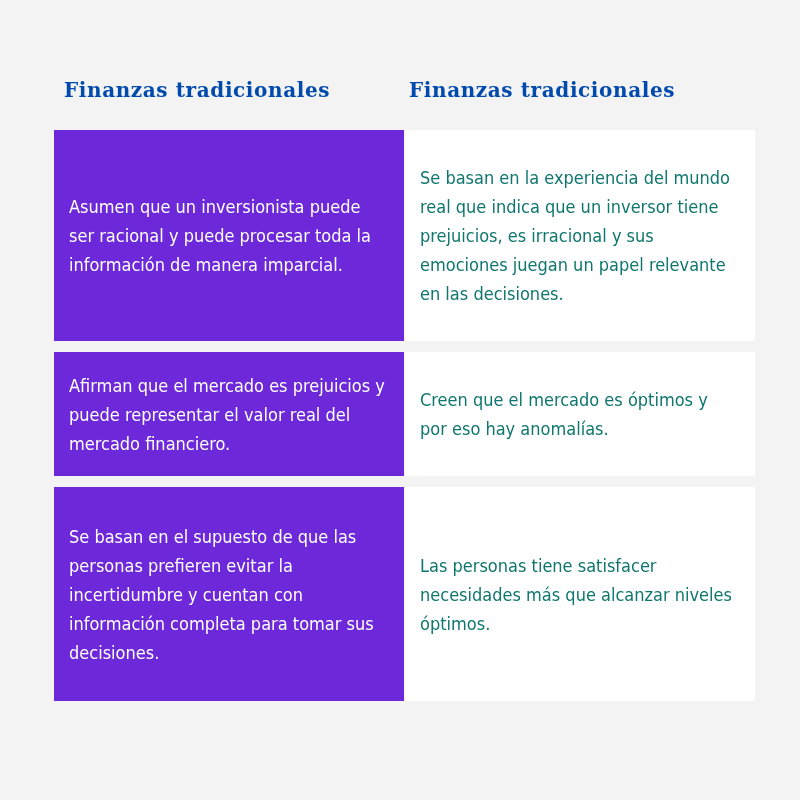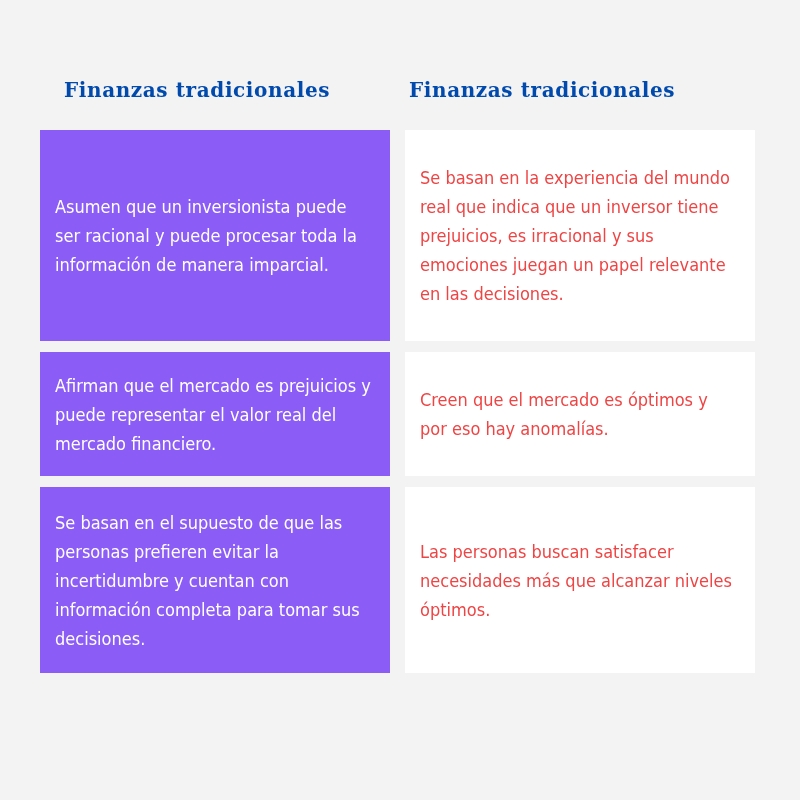--- a/index.html
+++ b/index.html
@@ -27,25 +27,25 @@
     box-sizing: border-box;
     display: flex;
     align-items: center;
     padding: 0 16px 0 15px;
     font-family: "DejaVu Sans Condensed", "DejaVu Sans", sans-serif;
     font-stretch: condensed;
     font-size: 18px;
     line-height: 29px;
   }
   .cell span { display: block; }
-  .left-cell { left: 40px; width: 350px; background: #8b5cf6; color: #ffffff; }
-  .right-cell { left: 405px; width: 350px; background: #ffffff; color: #ef4444; }
+  .left-cell { left: 54px; width: 350px; background: #6d28d9; color: #ffffff; }
+  .right-cell { left: 405px; width: 350px; background: #ffffff; color: #0f766e; }
   .r1 { top: 130px; height: 211px; }
   .r2 { top: 352px; height: 124px; }
-  .r3 { top: 487px; height: 186px; }
+  .r3 { top: 487px; height: 214px; }
 </style>
 </head>
 <body>
 
 <div class="header h-left">Finanzas tradicionales</div>
 <div class="header h-right">Finanzas tradicionales</div>
 
 <div class="cell left-cell r1">
   <span>Asumen que un inversionista puede ser racional y puede procesar toda la información de manera imparcial.</span>
 </div>
@@ -57,14 +57,14 @@
   <span>Afirman que el mercado es prejuicios y puede representar el valor real del mercado financiero.</span>
 </div>
 <div class="cell right-cell r2">
   <span>Creen que el mercado es óptimos y por eso hay anomalías.</span>
 </div>
 
 <div class="cell left-cell r3">
   <span>Se basan en el supuesto de que las personas prefieren evitar la incertidumbre y cuentan con información completa para tomar sus decisiones.</span>
 </div>
 <div class="cell right-cell r3">
-  <span>Las personas buscan satisfacer necesidades más que alcanzar niveles óptimos.</span>
+  <span>Las personas tiene satisfacer necesidades más que alcanzar niveles óptimos.</span>
 </div>
 
 </body></html>

